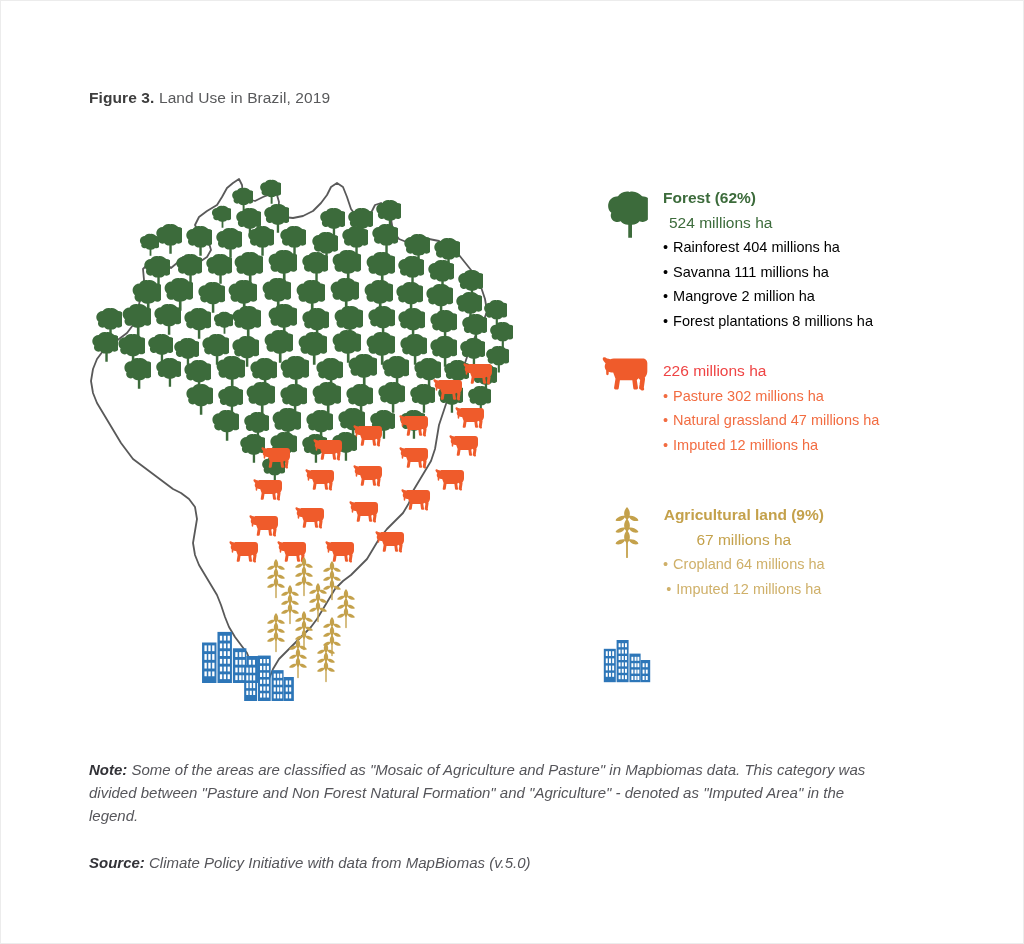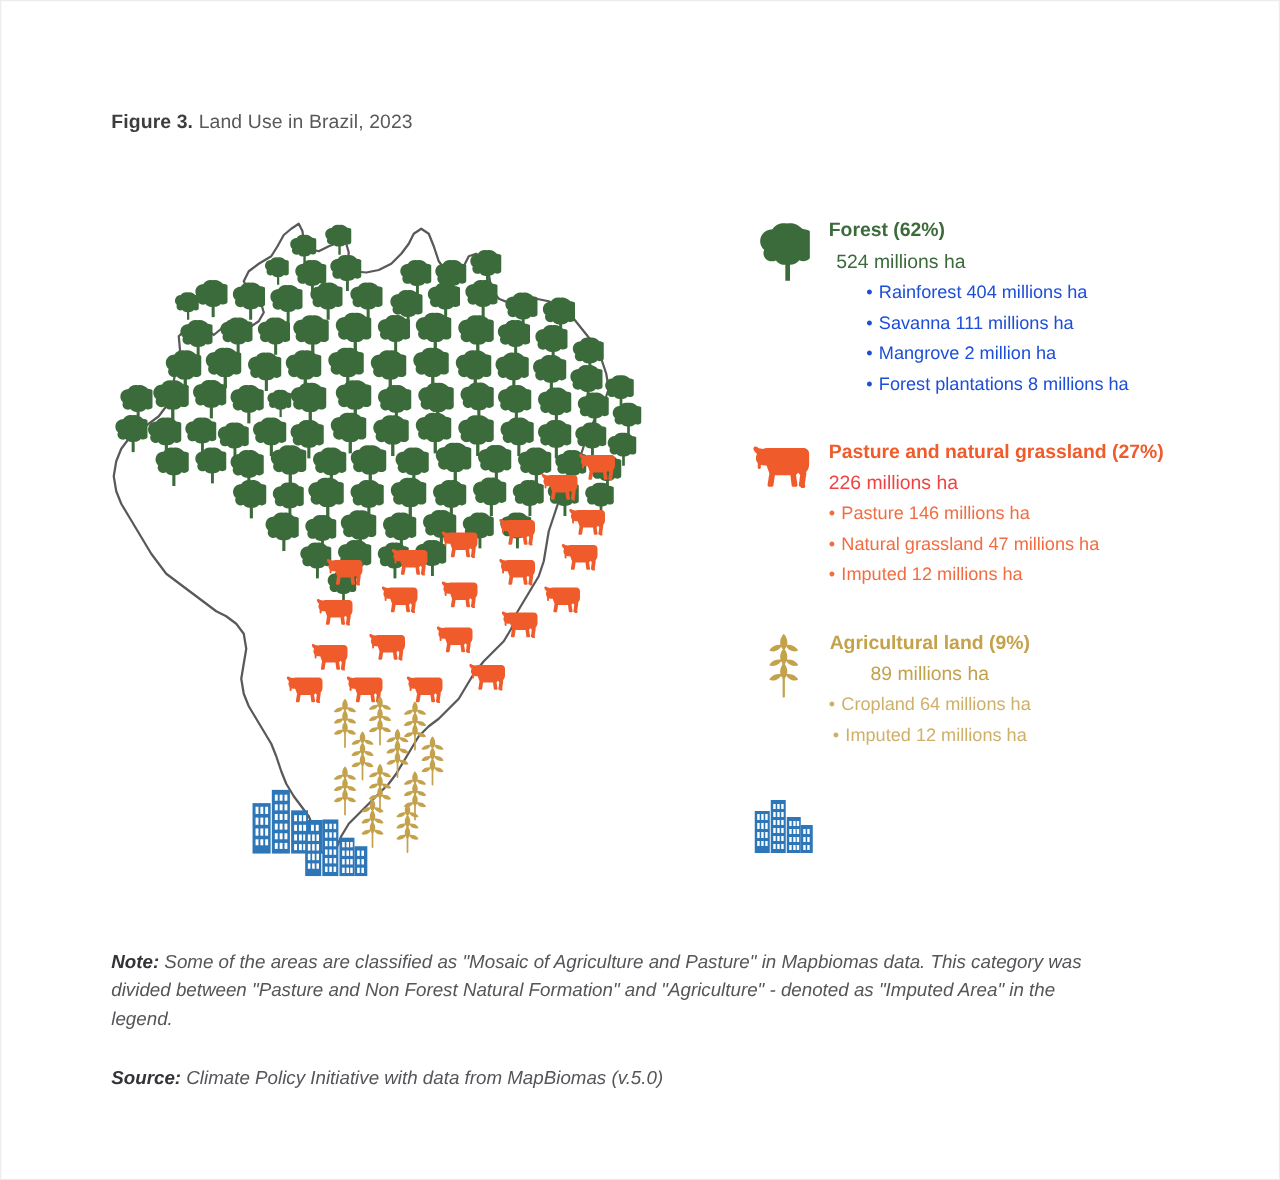--- a/index.html
+++ b/index.html
@@ -123,21 +123,21 @@
   #note-block { margin: 0; }
   #source-block { margin: 0; margin-top: 25px; }
 </style>
 </head>
 <body>
 
 <div id="page">
 
   <div id="figure-title">
     <span class="fig-label">Figure 3.</span>
-    <span>Land Use in Brazil, 2023</span>
+    <span>Land Use in Brazil, 2019</span>
   </div>
 
   <div id="map-wrap">
     <svg id="map-svg" viewBox="0 0 520 560" xmlns="http://www.w3.org/2000/svg">
       <defs>
 
         <symbol id="sym-tree" viewBox="0 0 40 46">
           <path d="M20 1.5c-4.2 0-7.2 2.1-8.6 4.6C7.2 6.2 3.6 8.6 2.4 12.3c-1.3 3.9.1 7.6 2.6 9.6-1 2.2-.7 4.9 1.1 6.8 2.1 2.2 5.3 2.6 7.9 1.3 1.4 2.1 4 3.4 6.9 3.4h.3v12.3h3.6V33.3c3 0 5.7-1.3 7.1-3.4 2.6 1.3 5.8.9 7.9-1.3 1.8-1.9 2.1-4.6 1.1-6.8 2.5-2 3.9-5.7 2.6-9.6-1.2-3.7-4.8-6.1-9-6.2C32.1 3.6 29.1 1.5 25 1.5c-.9 0-1.7.1-2.5.3-.8-.2-1.6-.3-2.5-.3z"></path>
         </symbol>
 
@@ -413,64 +413,63 @@
 
       <g id="other-layer" fill="#2d76b8">
         <use href="#sym-buildings" x="120" y="468" width="58" height="54"></use>
         <use href="#sym-buildings" x="162" y="492" width="52" height="48"></use>
       </g>
     </svg>
   </div>
 
   <div id="legend">
 
-    <div class="legend-group" id="group-forest" style="top:0px;">
+    <div class="legend-group" id="group-forest" style="top:13px;">
       <div class="legend-icon">
         <svg width="44" height="48" viewBox="0 0 40 46" aria-hidden="true">
             <use href="#sym-tree" x="0" y="0" width="40" height="46" fill="#3c6b3b"></use>
           </svg>
       </div>
       <div class="legend-text">
         <div class="legend-title" style="color:#3c6b3b;">Forest (62%)</div>
         <div class="legend-total" style="color:#3c6b3b;">524 millions ha</div>
-        <ul class="legend-items" style="color:#1d4ed8;margin-left:30px;">
+        <ul class="legend-items" style="color:#000000;">
           <li><span class="bullet">•</span><span>Rainforest 404 millions ha</span></li>
           <li><span class="bullet">•</span><span>Savanna 111 millions ha</span></li>
           <li><span class="bullet">•</span><span>Mangrove 2 million ha</span></li>
           <li><span class="bullet">•</span><span>Forest plantations 8 millions ha</span></li>
         </ul>
       </div>
     </div>
 
     <div class="legend-group" id="group-pasture" style="top:177px;">
       <div class="legend-icon">
         <svg width="50" height="37" viewBox="0 0 46 34" aria-hidden="true">
             <use href="#sym-cow" x="0" y="0" width="46" height="34" fill="#ef5b2b"></use>
           </svg>
       </div>
       <div class="legend-text">
-        <div class="legend-title" style="color:#ef5b2b;">Pasture and natural grassland (27%)</div>
         <div class="legend-total" style="color:#ef4444;margin-left:0;">226 millions ha</div>
         <ul class="legend-items" style="color:#f26c41;">
-          <li><span class="bullet">•</span><span>Pasture 146 millions ha</span></li>
+          <li><span class="bullet">•</span><span>Pasture 302 millions ha</span></li>
           <li><span class="bullet">•</span><span>Natural grassland 47 millions ha</span></li>
           <li><span class="bullet">•</span><span>Imputed 12 millions ha</span></li>
         </ul>
       </div>
     </div>
 
     <div class="legend-group" id="group-agriculture" style="top:330px;text-align:center;">
       <div class="legend-icon">
         <svg width="24" height="52" viewBox="0 0 26 58" aria-hidden="true">
             <use href="#sym-wheat" x="0" y="0" width="26" height="58" fill="#c4a14b"></use>
           </svg>
       </div>
       <div class="legend-text">
         <div class="legend-title" style="color:#c4a14b;">Agricultural land (9%)</div>
-        <div class="legend-total" style="color:#c4a14b;margin-left:0;">89 millions ha</div>
+        <div class="legend-total" style="color:#c4a14b;margin-left:0;">67 millions ha</div>
         <ul class="legend-items" style="color:#cfb069;">
           <li><span class="bullet">•</span><span>Cropland 64 millions ha</span></li>
           <li><span class="bullet">•</span><span>Imputed 12 millions ha</span></li>
         </ul>
       </div>
     </div>
 
     <div class="legend-group" id="group-other" style="top:460px;">
       <div class="legend-icon">
         <svg width="48" height="46" viewBox="0 0 60 56" aria-hidden="true">

